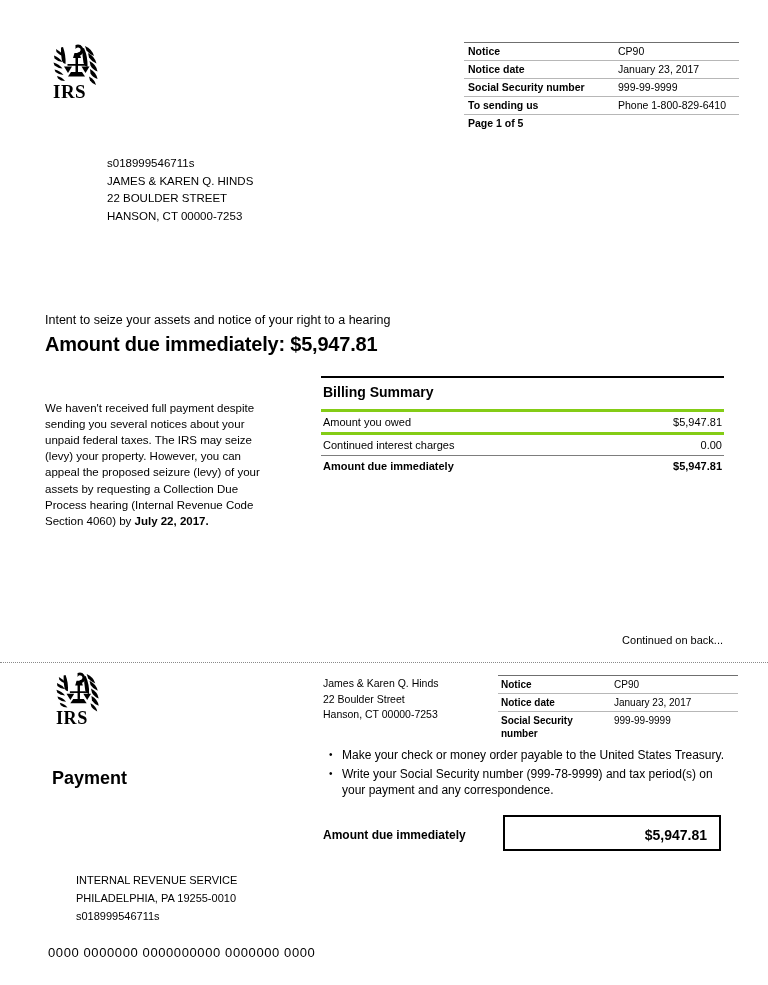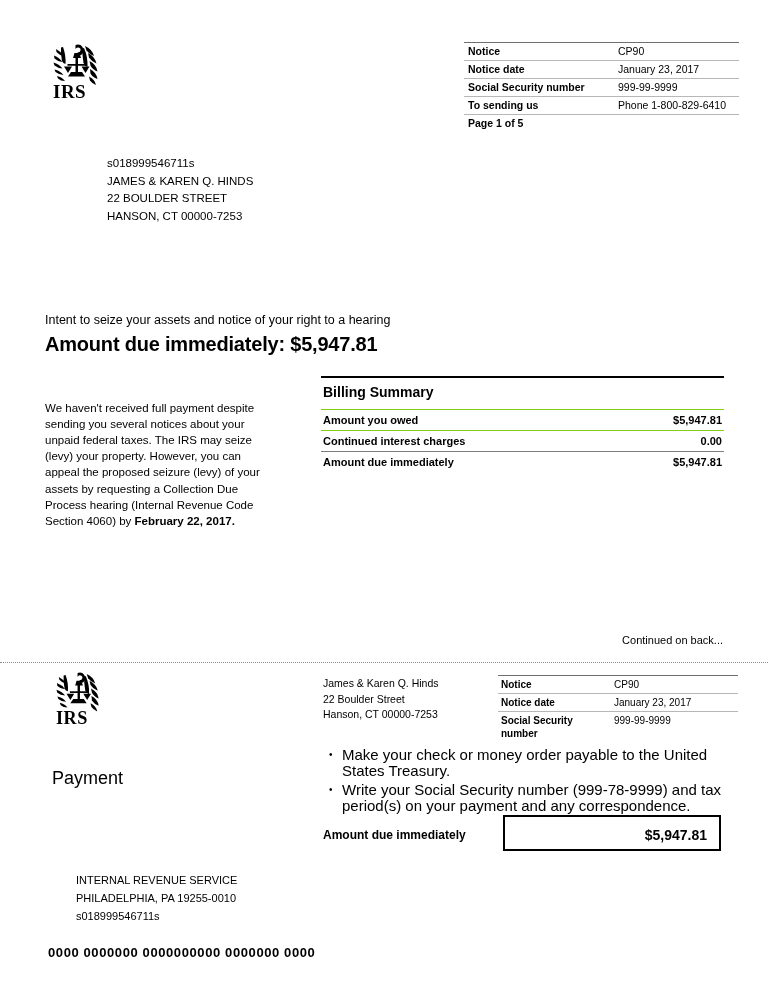--- a/index.html
+++ b/index.html
@@ -123,24 +123,23 @@
     font-size: 14px;
     font-weight: bold;
     line-height: 17px;
   }
   .billing table {
     width: 100%;
     border-collapse: collapse;
     font-size: 11px;
   }
   .billing table td {
-    border-top: 1px solid #84cc16;
+    border-top: 3px solid #84cc16;
     padding: 3px 0 3px 2px;
     line-height: 14px;
-    font-weight: bold;
   }
   .billing table td.amt {
     text-align: right;
     padding-right: 2px;
     white-space: nowrap;
   }
   .billing table tr.total td {
     font-weight: bold;
     border-top: 1px solid #7d7d7d;
   }
@@ -164,21 +163,21 @@
   .stub-logo {
     position: absolute;
     left: 55px;
     top: 670px;
   }
   .stub-title {
     position: absolute;
     left: 52px;
     top: 766px;
     font-size: 18px;
-    font-weight: normal;
+    font-weight: bold;
     line-height: 24px;
   }
   .stub-addressee {
     position: absolute;
     left: 323px;
     top: 676px;
     font-size: 10.5px;
     line-height: 15.5px;
     white-space: nowrap;
   }
@@ -200,21 +199,21 @@
   .stub-table td.k { font-weight: bold; width: 110px; }
 
   .stub-bullets {
     position: absolute;
     left: 326px;
     top: 747px;
     width: 400px;
     margin: 0;
     padding: 0;
     list-style: none;
-    font-size: 15px;
+    font-size: 12px;
     line-height: 16px;
   }
   .stub-bullets li {
     position: relative;
     padding-left: 16px;
     margin-bottom: 3px;
   }
   .stub-bullets li::before {
     content: "\2022";
     position: absolute;
@@ -255,21 +254,21 @@
     top: 871px;
     font-size: 11px;
     line-height: 18px;
     white-space: nowrap;
   }
   .ocr-line {
     position: absolute;
     left: 48px;
     top: 944px;
     font-size: 13px;
-    font-weight: bold;
+    font-weight: normal;
     letter-spacing: 0.6px;
     line-height: 18px;
     white-space: nowrap;
     text-align: right;
   }
 </style>
 </head>
 <body>
 
 <div class="page">
@@ -340,21 +339,21 @@
     <div>JAMES &amp; KAREN Q. HINDS</div>
     <div>22 BOULDER STREET</div>
     <div>HANSON, CT 00000-7253</div>
   </div>
 
   <div class="headline-wrap">
     <div class="kicker">Intent to seize your assets and notice of your right to a hearing</div>
     <div class="headline">Amount due immediately: $5,947.81</div>
   </div>
 
-  <p class="lead"><span>We haven't received full payment despite sending you several notices about your unpaid federal taxes. The IRS may seize (levy) your property. However, you can appeal the proposed seizure (levy) of your assets by requesting a Collection Due Process hearing (Internal Revenue Code Section 4060) by </span><b>February 22, 2017.</b></p>
+  <p class="lead"><span>We haven't received full payment despite sending you several notices about your unpaid federal taxes. The IRS may seize (levy) your property. However, you can appeal the proposed seizure (levy) of your assets by requesting a Collection Due Process hearing (Internal Revenue Code Section 4060) by </span><b>July 22, 2017.</b></p>
 
   <div class="billing">
     <div class="rule-heavy"></div>
     <h2>Billing Summary</h2>
     <table>
       <tbody>
         <tr>
           <td>Amount you owed</td>
           <td class="amt">$5,947.81</td>
         </tr>

